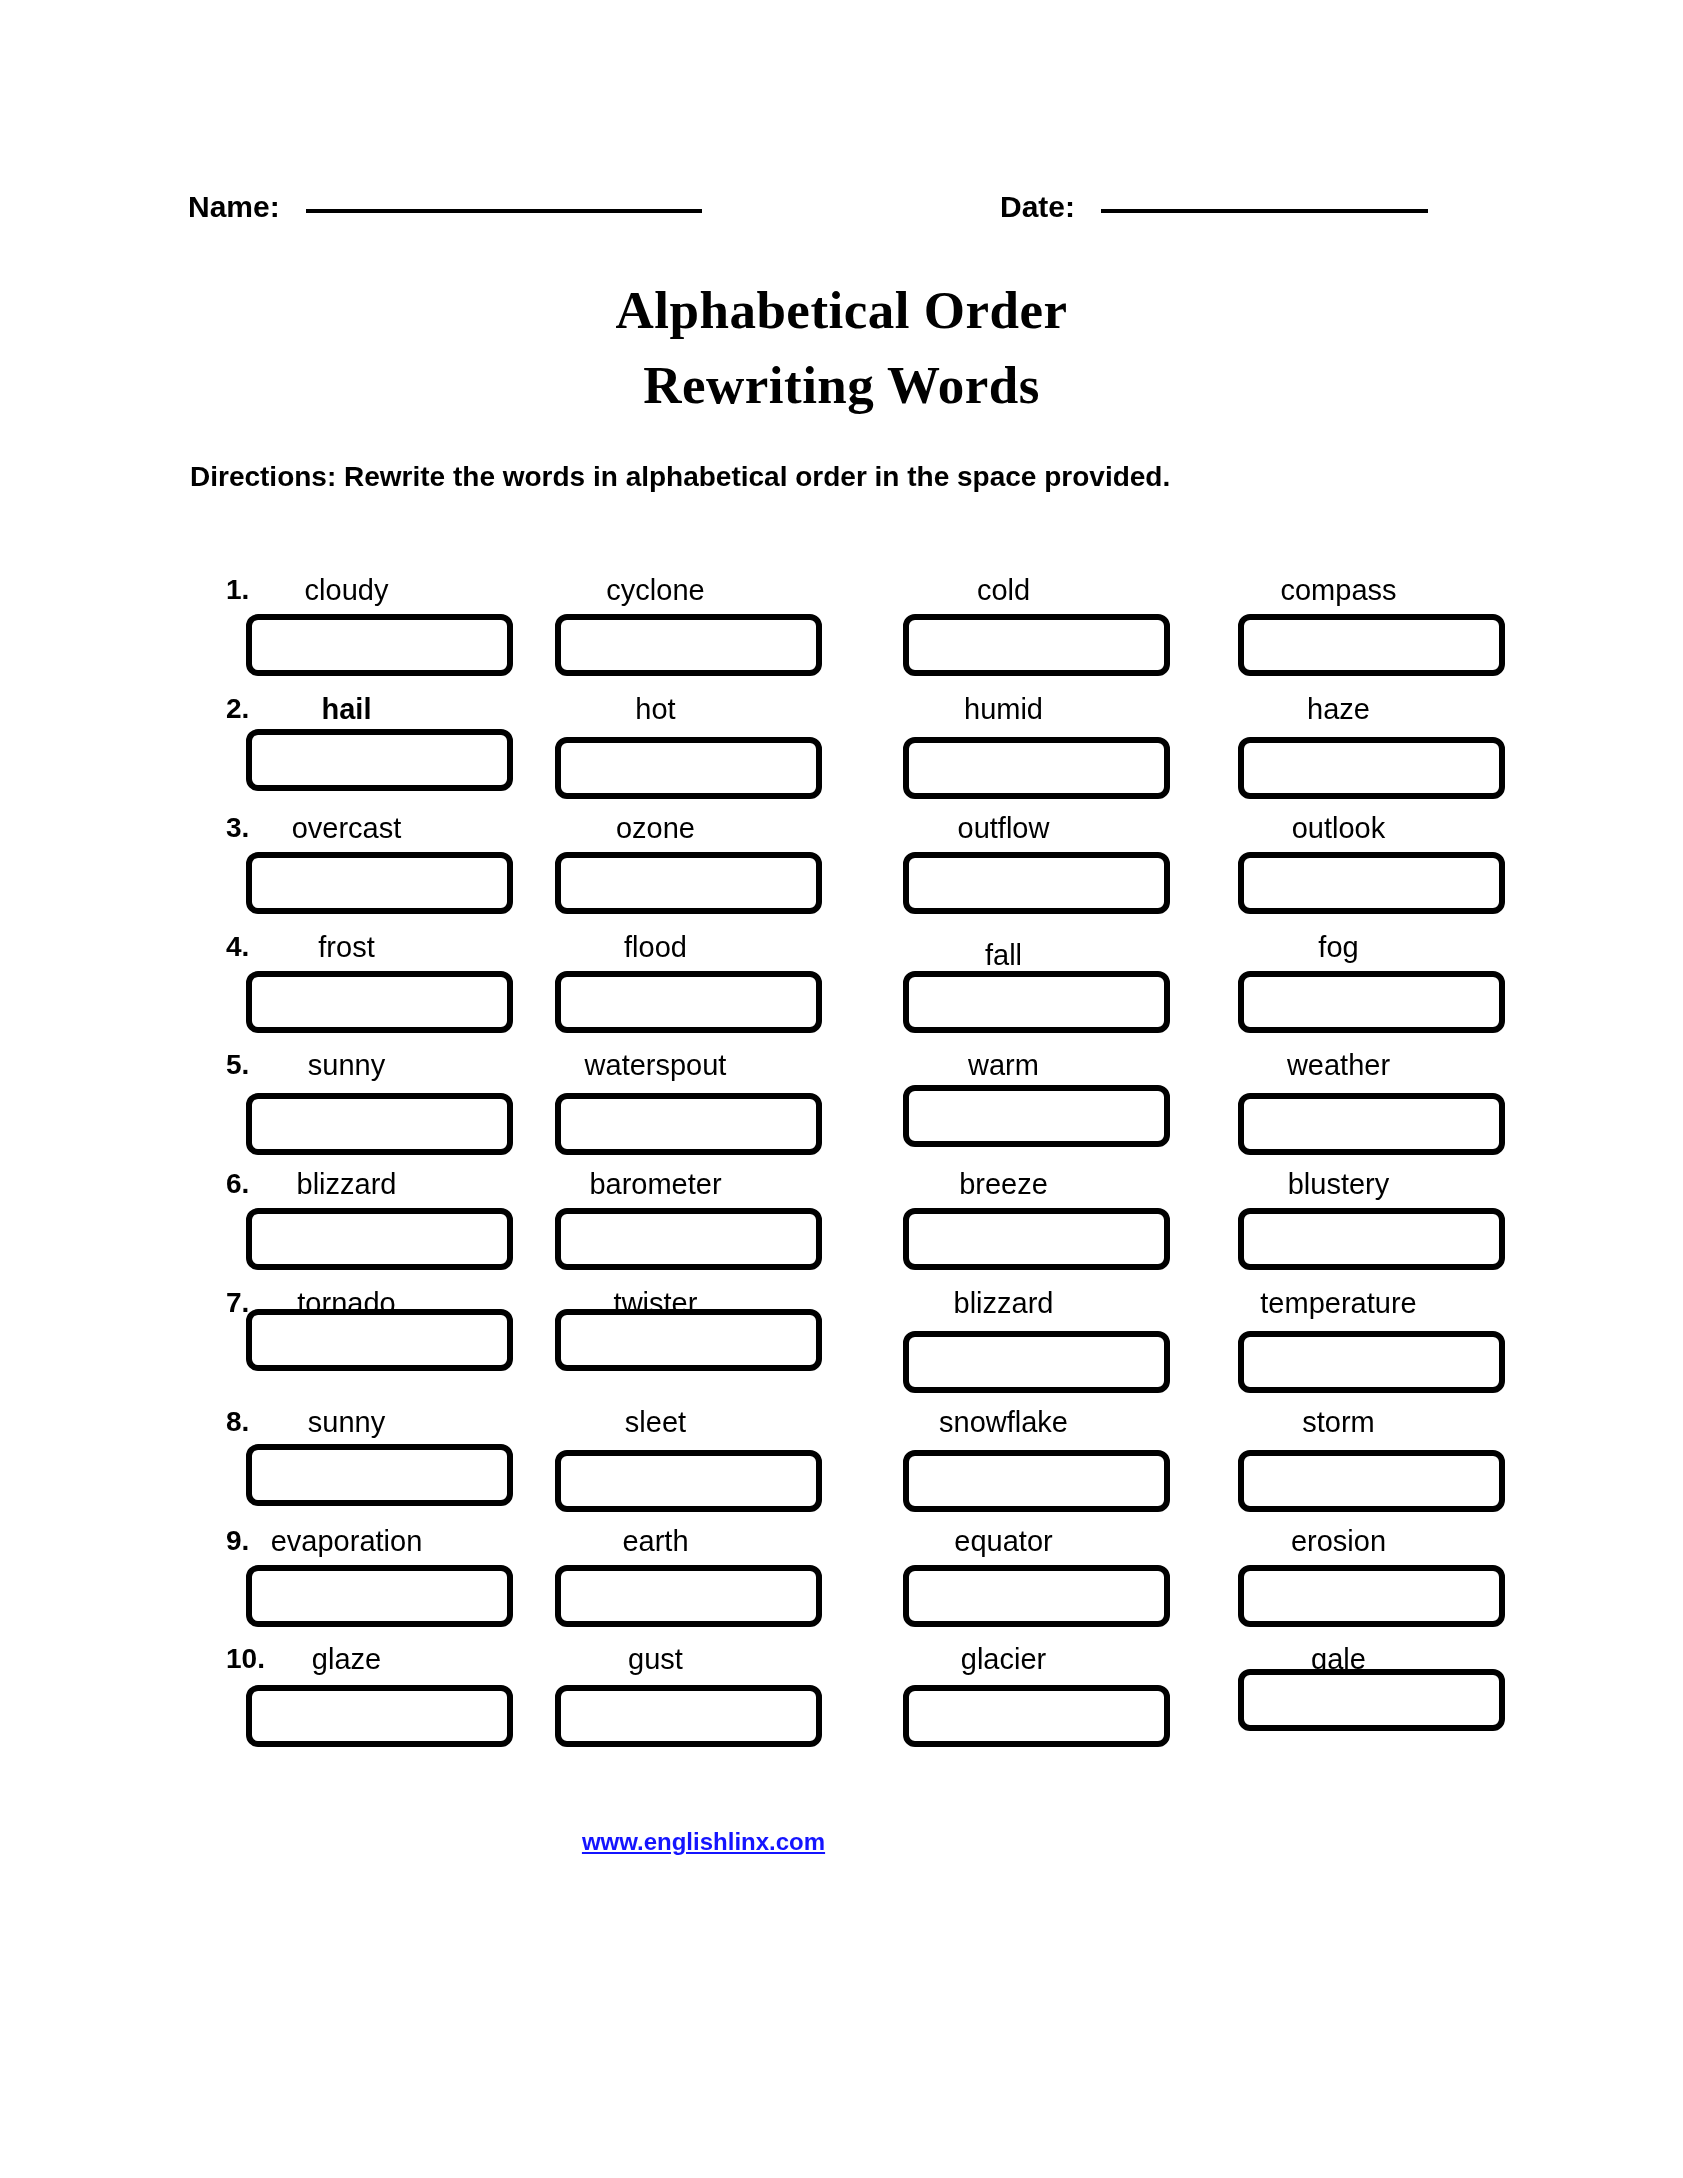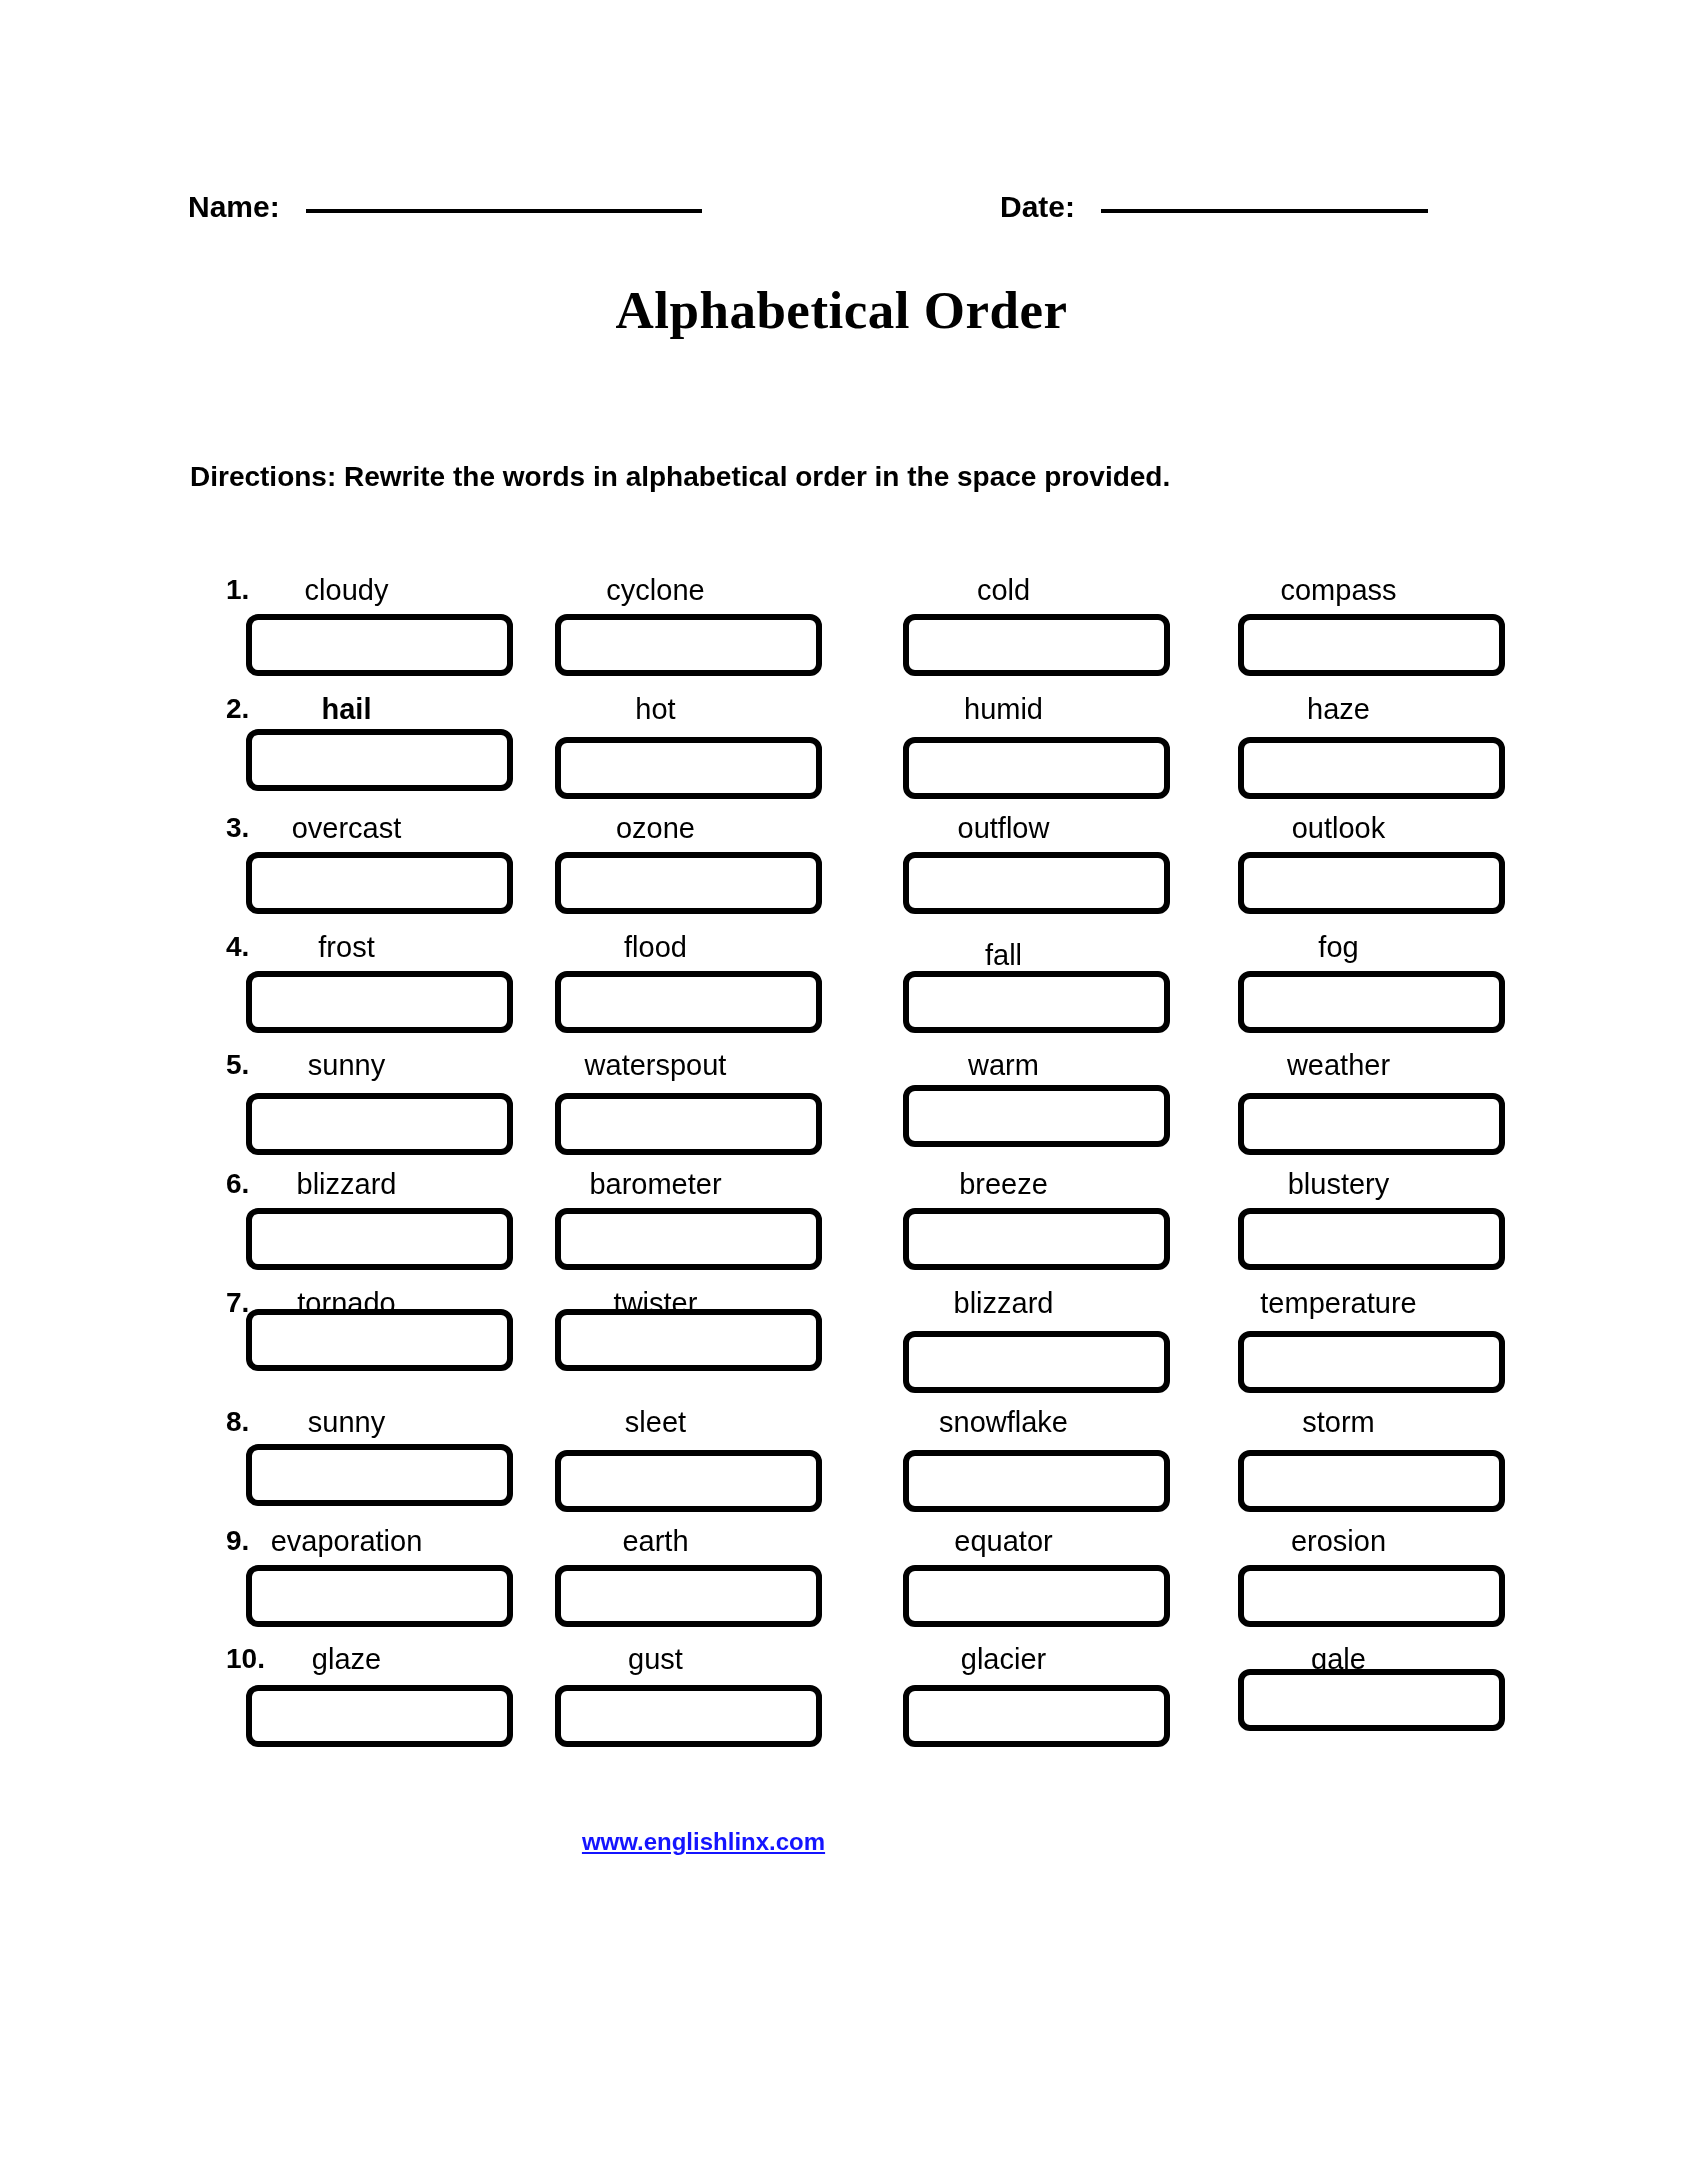--- a/index.html
+++ b/index.html
@@ -161,20 +161,21 @@
       <span class="nd-line long"></span>
     </div>
     <div class="nd-group date">
       <span class="nd-label">Date:</span>
       <span class="nd-line short"></span>
     </div>
   </div>
 
   <div class="title-block">
     <div class="title-line">Alphabetical Order</div>
+    <div class="title-line">Rewriting Words</div>
   </div>
 
   <div class="directions">Directions: Rewrite the words in alphabetical order in the space provided.</div>
 
   <div class="grid" id="word-grid">
       <div class="grid-row" style="top: 574px;">
         <div class="row-number">1.</div>
         <div class="cell" style="left: 198px;">
           <div class="word" style="top: 0px;">cloudy</div>
           <div class="answer-box" style="top: 40px; left: 48px;"></div>

